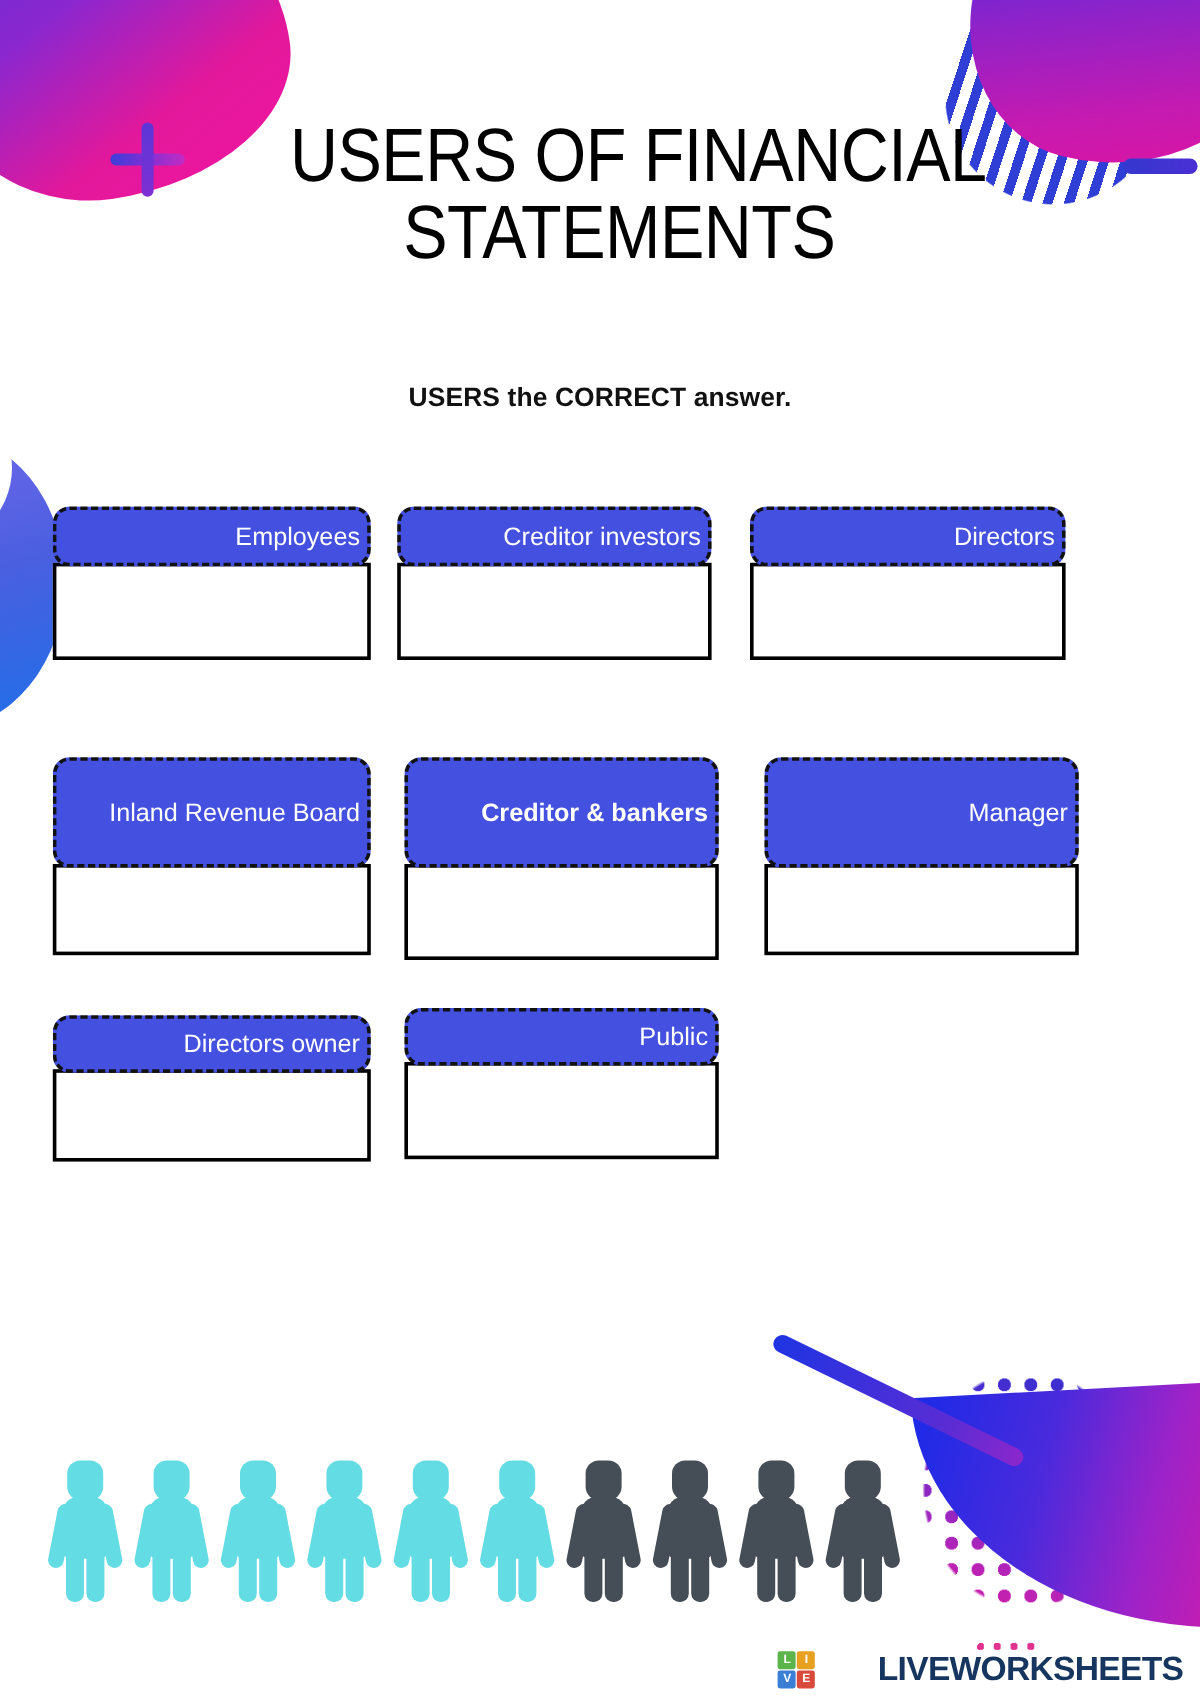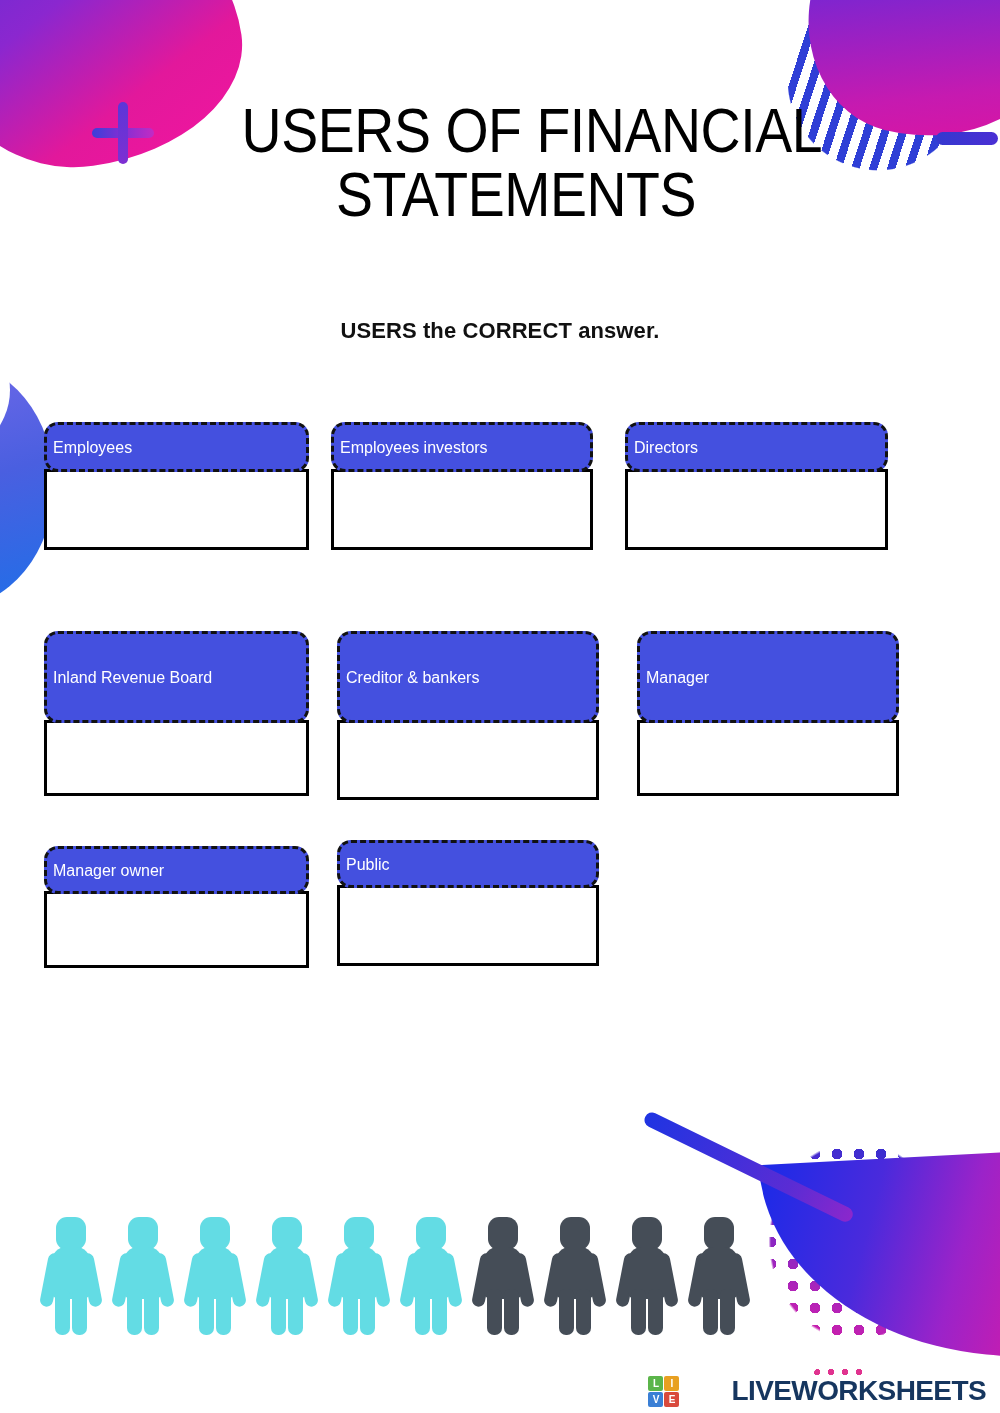--- a/index.html
+++ b/index.html
@@ -160,23 +160,23 @@
   }
   .item {
     position: absolute;
   }
   .item-label {
     box-sizing: border-box;
     background: #4450DF;
     border: 3px dashed #111111;
     border-radius: 14px;
     color: #ffffff;
-    font-size: 16px;
+    font-size: 21px;
     line-height: 39px;
-    text-align: left;
+    text-align: right;
     display: flex;
     align-items: center;
     justify-content: center;
     padding: 0 6px;
     position: relative;
     z-index: 2;
   }
   .item-label span { display: block; width: 100%; }
   .item-answer {
     box-sizing: border-box;
@@ -363,21 +363,21 @@
       <div class="item-label" style="height:50px;">
         <span>Employees</span>
       </div>
       <div class="item-answer" style="height:81px;">
         <span></span>
       </div>
     </div>
 
     <div class="item" style="left:331px; top:422px; width:262px;">
       <div class="item-label" style="height:50px;">
-        <span>Employees investors</span>
+        <span>Creditor investors</span>
       </div>
       <div class="item-answer" style="height:81px;">
         <span></span>
       </div>
     </div>
 
     <div class="item" style="left:44px; top:631px; width:265px;">
       <div class="item-label" style="height:92px;">
         <span>Inland Revenue Board</span>
       </div>
@@ -389,40 +389,40 @@
     <div class="item" style="left:625px; top:422px; width:263px;">
       <div class="item-label" style="height:50px;">
         <span>Directors</span>
       </div>
       <div class="item-answer" style="height:81px;">
         <span></span>
       </div>
     </div>
 
     <div class="item" style="left:337px; top:631px; width:262px;">
-      <div class="item-label" style="height:92px;">
+      <div class="item-label" style="height:92px;font-weight:bold;">
         <span>Creditor &amp; bankers</span>
       </div>
       <div class="item-answer" style="height:80px;">
         <span></span>
       </div>
     </div>
 
     <div class="item" style="left:637px; top:631px; width:262px;">
       <div class="item-label" style="height:92px;">
         <span>Manager</span>
       </div>
       <div class="item-answer" style="height:76px;">
         <span></span>
       </div>
     </div>
 
     <div class="item" style="left:44px; top:846px; width:265px;">
       <div class="item-label" style="height:48px;">
-        <span>Manager owner</span>
+        <span>Directors owner</span>
       </div>
       <div class="item-answer" style="height:77px;">
         <span></span>
       </div>
     </div>
 
     <div class="item" style="left:337px; top:840px; width:262px;">
       <div class="item-label" style="height:48px;">
         <span>Public</span>
       </div>

